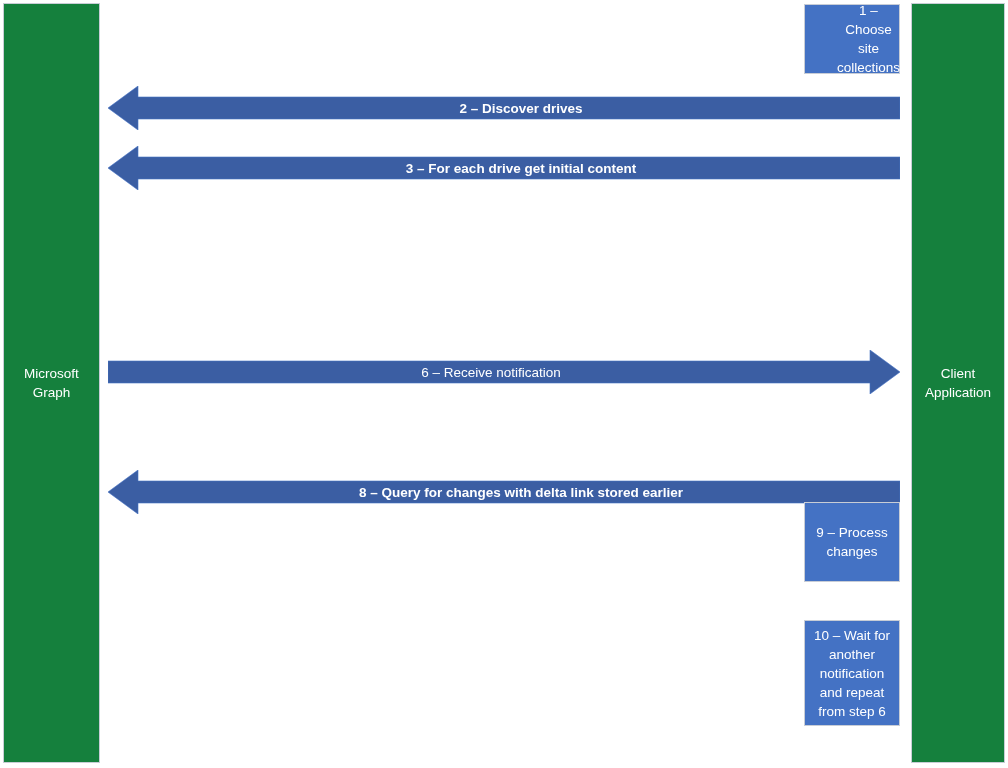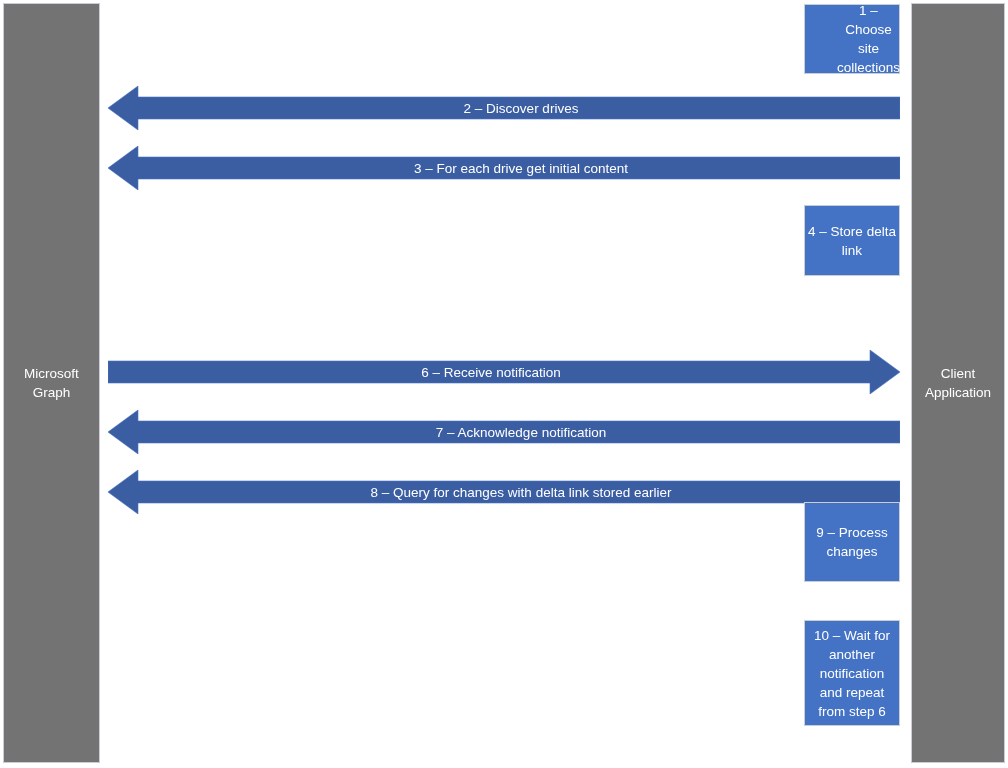--- a/index.html
+++ b/index.html
@@ -16,21 +16,21 @@
     position: relative;
     width: 1008px;
     height: 768px;
     background: #ffffff;
     overflow: hidden;
   }
 
   
   .lifeline {
     position: absolute;
-    background: #737373;
+    background: #15803d;
     border: 1px solid #C8CDD6;
     box-sizing: border-box;
     color: #FFFFFF;
     font-size: 13.5px;
     line-height: 19px;
     text-align: center;
     display: flex;
     align-items: center;
     justify-content: center;
   }
@@ -81,21 +81,21 @@
     align-items: center;
     justify-content: center;
     color: #FFFFFF;
     font-size: 13.5px;
     line-height: 17px;
     white-space: nowrap;
     pointer-events: none;
     padding-left: 8px;
   }
   
-  .arrow.to-left .arrow-label { padding-left: 34px; }
+  .arrow.to-left .arrow-label { padding-left: 34px; font-weight: bold; }
   .arrow.to-right .arrow-label { padding-right: 34px; }
 </style>
 </head>
 <body>
 
 <div id="canvas">
 
   <div class="lifeline" id="lifeline-left">
     <span class="ll-label">Microsoft
 Graph</span>
@@ -117,38 +117,29 @@
     <span class="arrow-label">2 – Discover drives</span>
   </div>
 
   <div class="arrow to-left" style="left:108px; top:146px; width:792px;">
     <svg viewBox="0 0 792 44" preserveAspectRatio="none">
       <polygon points="0,22 30,0 30,11 792,11 792,33 30,33 30,44" fill="#3B5EA3" stroke="#4472C4" stroke-width="0.6"></polygon>
     </svg>
     <span class="arrow-label">3 – For each drive get initial content</span>
   </div>
 
-  <div class="step-box" style="top:205px; height:71px;">
-    <span class="sb-label">4 – Store delta link</span>
-  </div>
 
 
   <div class="arrow to-right" style="left:108px; top:350px; width:792px;">
     <svg viewBox="0 0 792 44" preserveAspectRatio="none">
       <polygon points="792,22 762,0 762,11 0,11 0,33 762,33 762,44" fill="#3B5EA3" stroke="#4472C4" stroke-width="0.6"></polygon>
     </svg>
     <span class="arrow-label">6 – Receive notification</span>
   </div>
 
-  <div class="arrow to-left" style="left:108px; top:410px; width:792px;">
-    <svg viewBox="0 0 792 44" preserveAspectRatio="none">
-      <polygon points="0,22 30,0 30,11 792,11 792,33 30,33 30,44" fill="#3B5EA3" stroke="#4472C4" stroke-width="0.6"></polygon>
-    </svg>
-    <span class="arrow-label">7 – Acknowledge notification</span>
-  </div>
 
   <div class="arrow to-left" style="left:108px; top:470px; width:792px;">
     <svg viewBox="0 0 792 44" preserveAspectRatio="none">
       <polygon points="0,22 30,0 30,11 792,11 792,33 30,33 30,44" fill="#3B5EA3" stroke="#4472C4" stroke-width="0.6"></polygon>
     </svg>
     <span class="arrow-label">8 – Query for changes with delta link stored earlier</span>
   </div>
 
   <div class="step-box" style="top:502px; height:80px;">
     <span class="sb-label">9 – Process changes</span>

